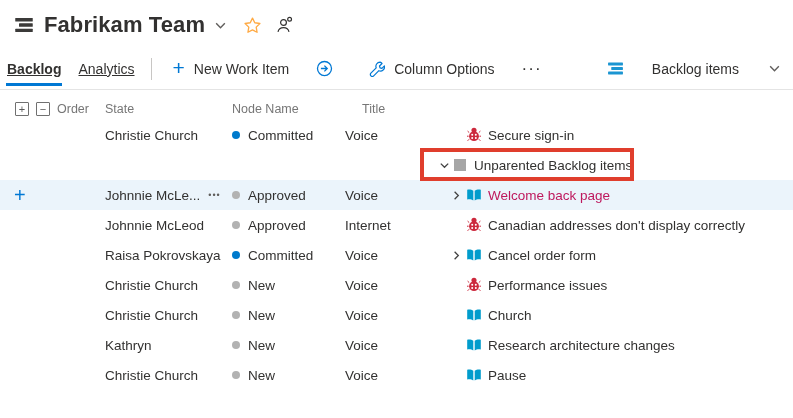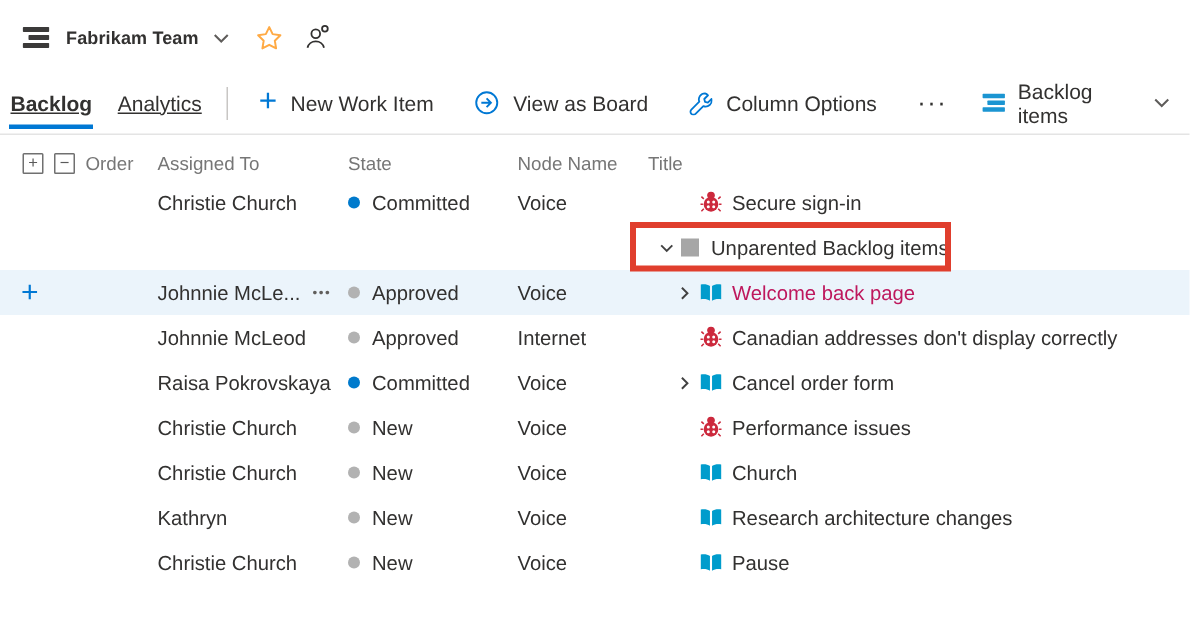--- a/index.html
+++ b/index.html
@@ -2,37 +2,37 @@
 <html style="--accent: #0078d4; --annotation: #e03e2d; --bug: #cc293d; --pbi: #009ccc; --highlight: #ebf4fb; --star: #ffaa44; --selector-blue: #1b95d2;"><head>
 <meta charset="utf-8">
 <style>
   html,body{margin:0;padding:0;background:#fff;}
   body{width:793px;height:418px;overflow:hidden;}
   .app{position:relative;width:793px;height:418px;font-family:"Liberation Sans",sans-serif;color:#323130;background:#fff;}
 
   
   .header{display:flex;align-items:center;height:46px;padding:2px 14px 0 14px;}
   .header .app-icon{display:flex;align-items:center;color:#3b3a39;}
-  .team-title{font-size:12px;font-weight:700;margin-left:10px;letter-spacing:.1px;}
+  .team-title{font-size:22px;font-weight:700;margin-left:10px;letter-spacing:.1px;}
   .title-chevron{margin-left:9px;display:flex;align-items:center;}
   .fav-star{margin-left:16px;display:flex;align-items:center;}
   .invite-icon{margin-left:14px;display:flex;align-items:center;}
 
   
   .tabbar{display:flex;align-items:center;height:41px;padding:0 12px 0 6px;border-bottom:1px solid #e4e4e4;}
   .tab{position:relative;height:100%;display:flex;align-items:center;font-size:14px;cursor:pointer;padding:0 1px;margin-right:15px;text-decoration:underline;}
   .tab.active{font-weight:700;}
   .tab.active::after{content:"";position:absolute;left:0;right:0;bottom:3px;height:3px;background:var(--accent);}
   .vdivider{width:1px;height:22px;background:#c8c6c4;margin:0 21px 0 0;}
   .cmd{display:flex;align-items:center;font-size:14px;cursor:pointer;margin-right:27px;white-space:nowrap;}
   .cmd .cicon{display:flex;align-items:center;margin-right:9px;}
   .plus-glyph{color:var(--accent);font-size:21px;font-weight:400;line-height:1;margin-top:-2px;}
   .more-cmd{font-size:17px;letter-spacing:1px;color:#323130;margin-right:22px;cursor:pointer;}
   .spacer{flex:1;}
-  .backlog-selector{display:flex;align-items:center;font-size:14px;cursor:pointer;}
+  .backlog-selector{display:flex;align-items:center;font-size:14px;cursor:pointer;gap:20px;}
   .backlog-selector .sel-icon{display:flex;align-items:center;margin-right:8px;color:var(--selector-blue);}
   .backlog-selector .sel-chevron{margin-left:9px;display:flex;align-items:center;}
 
   
   .grid{position:relative;padding-top:8px;}
   .grid-head,.grid-row{display:grid;grid-template-columns:105px 127px 113px 70px 1fr;align-items:center;}
   .grid-head{height:22px;color:#767676;font-size:12.5px;}
   .order-head{display:flex;align-items:center;padding-left:15px;}
   .expbox{width:12px;height:12px;border:1px solid #707070;border-radius:1px;color:#5a5a5a;display:inline-flex;align-items:center;justify-content:center;font-size:11px;line-height:1;margin-right:7px;flex:0 0 auto;}
   .expbox:last-of-type{margin-right:10px;}
@@ -105,21 +105,20 @@
       <span>New Work Item</span>
     </div>
 
     <div class="cmd">
       <span class="cicon">
         <svg width="17" height="17" viewBox="0 0 16 16">
             <circle cx="8" cy="8" r="6.6" fill="none" stroke="var(--accent)" stroke-width="1.2"></circle>
             <path d="M4.6 8h5.6M7.9 5.3L10.6 8 7.9 10.7" fill="none" stroke="var(--accent)" stroke-width="1.2"></path>
           </svg>
       </span>
-      <span>View as Board</span>
     </div>
 
     <div class="cmd">
       <span class="cicon">
         <svg width="16" height="16" viewBox="0 0 16 16">
             <path d="M11 1.2a4.1 4.1 0 0 0-3.8 5.6L1.9 12.1a1.95 1.95 0 1 0 2.8 2.8l5.2-5.2a4.1 4.1 0 0 0 5.5-4.8L12.9 7.4l-1.9-.5-.5-1.9 2.5-2.5A4.1 4.1 0 0 0 11 1.2z" fill="none" stroke="var(--accent)" stroke-width="1.2" stroke-linejoin="round"></path>
           </svg>
       </span>
       <span>Column Options</span>
     </div>
@@ -145,21 +144,20 @@
     </div>
   </div>
 
   <div class="grid">
     <div class="grid-head">
       <div class="order-head">
         <span class="expbox">+</span>
         <span class="expbox">−</span>
         <span>Order</span>
       </div>
-      <div>Assigned To</div>
       <div>State</div>
       <div>Node Name</div>
       <div class="title-head">Title</div>
     </div>
     <div id="rows">
         <div class="grid-row">
           <div class="order-cell"></div>
           <div class="assigned-cell">
             <span>Christie Church</span>
           </div>

